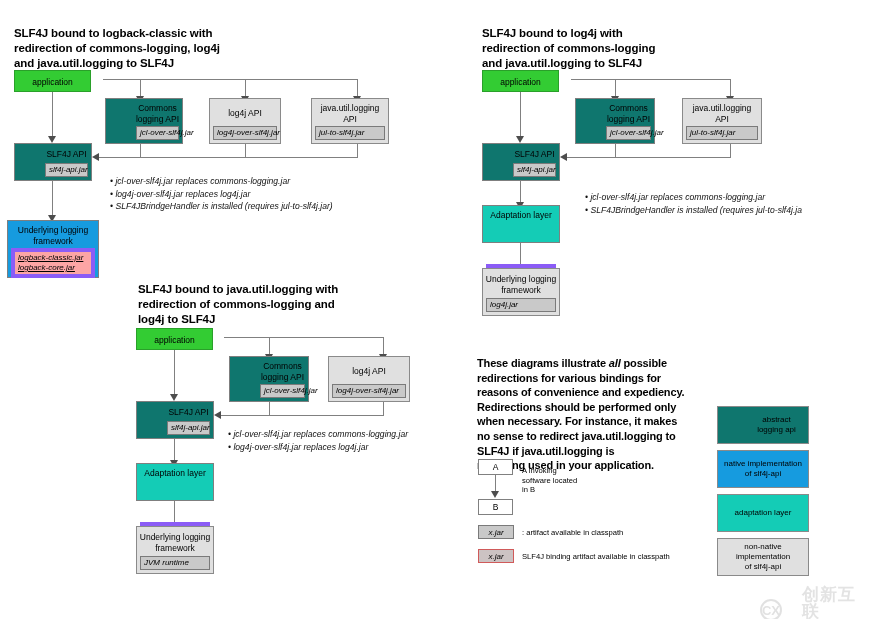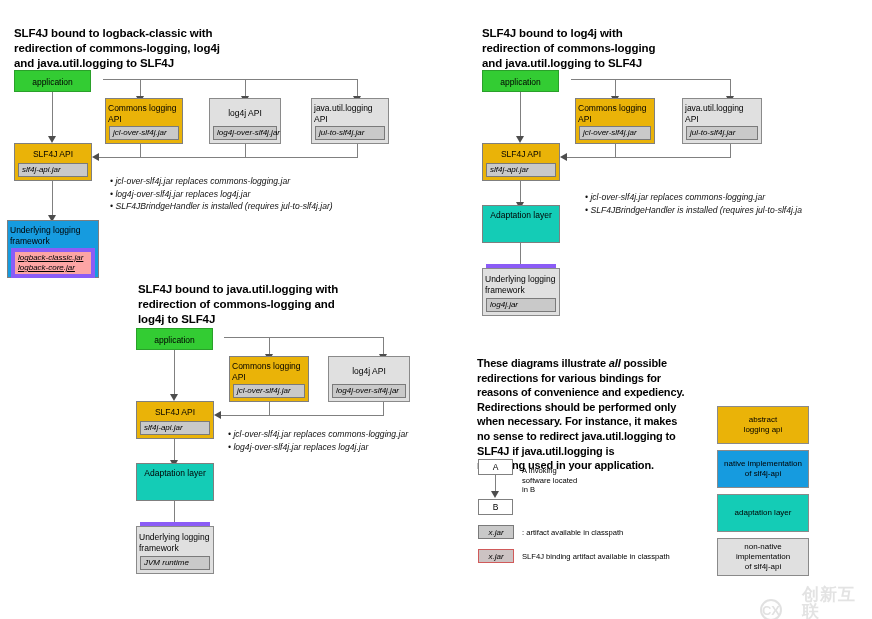--- a/index.html
+++ b/index.html
@@ -32,34 +32,34 @@
     border:1px solid #7a7a7a;
     display:flex;
     flex-direction:column;
     align-items:stretch;
     justify-content:flex-start;
     font-size:8.5px;
     color:#000;
     overflow:visible;
   }
   .box .title {
-    text-align:left;
+    text-align:center;
     padding:4px 2px 2px 2px;
     line-height:10.5px;
     font-size:8.5px;
     flex:1 1 auto;
     display:flex;
     align-items:center;
     justify-content:center;
     flex-direction:column;
   }
 
   
   .c-green    { background:#33cc33; border-color:#2aa02a; }
-  .c-abstract { background:#eab308; border-color:#7f7f7f; }
+  .c-abstract { background:#0f766e; border-color:#7f7f7f;padding-left:27px; }
   .c-native   { background:#169bdf; border-color:#7f7f7f; }
   .c-adapt    { background:#14ccb6; border-color:#7f7f7f;gap:41px; }
   .c-nonnative{ background:#e0e0e0; border-color:#8a8a8a; }
 
   
   .jar {
     margin:0 3px 3px 3px;
     background:#c9c9c9;
     border:1px solid #7a7a7a;
     font-style:italic;

